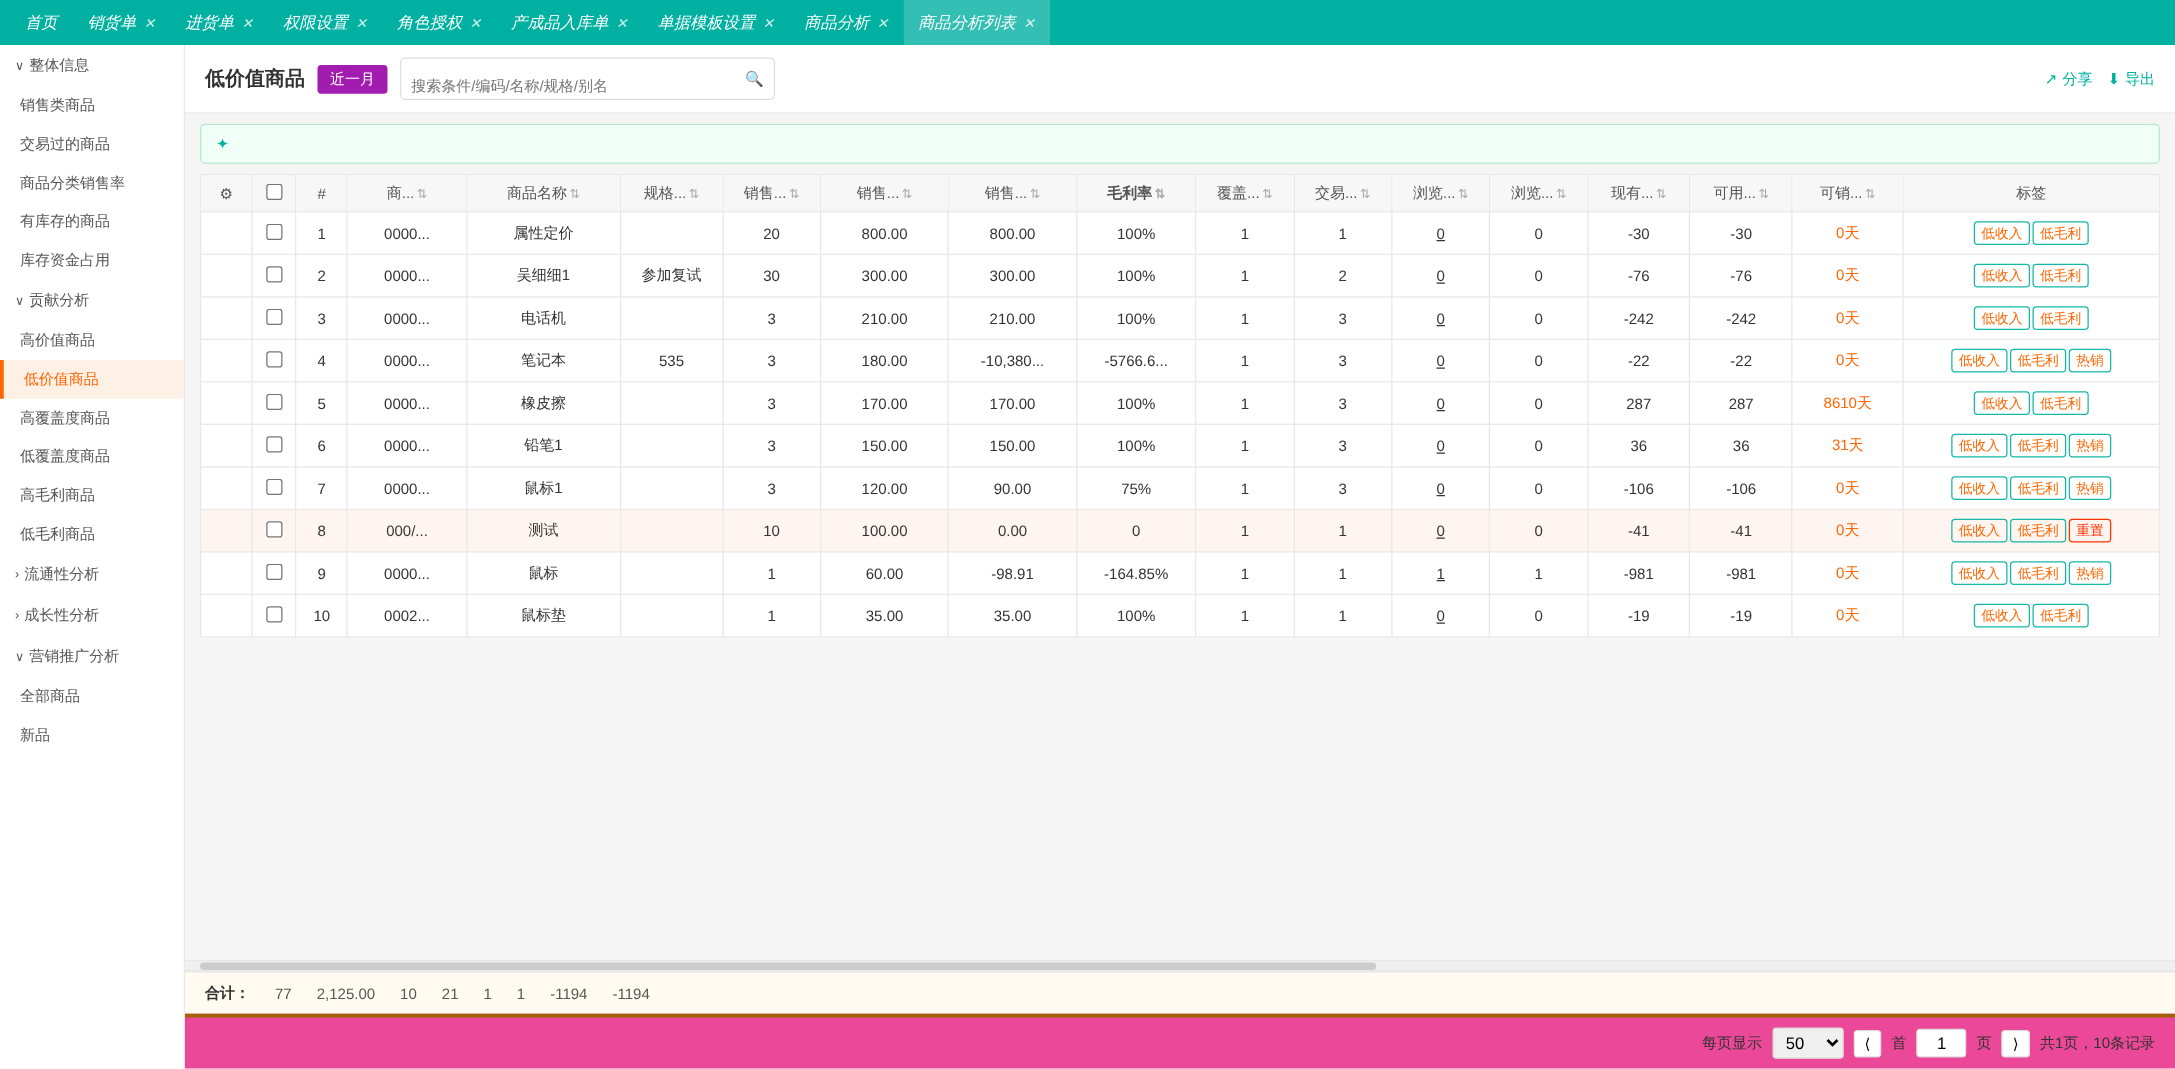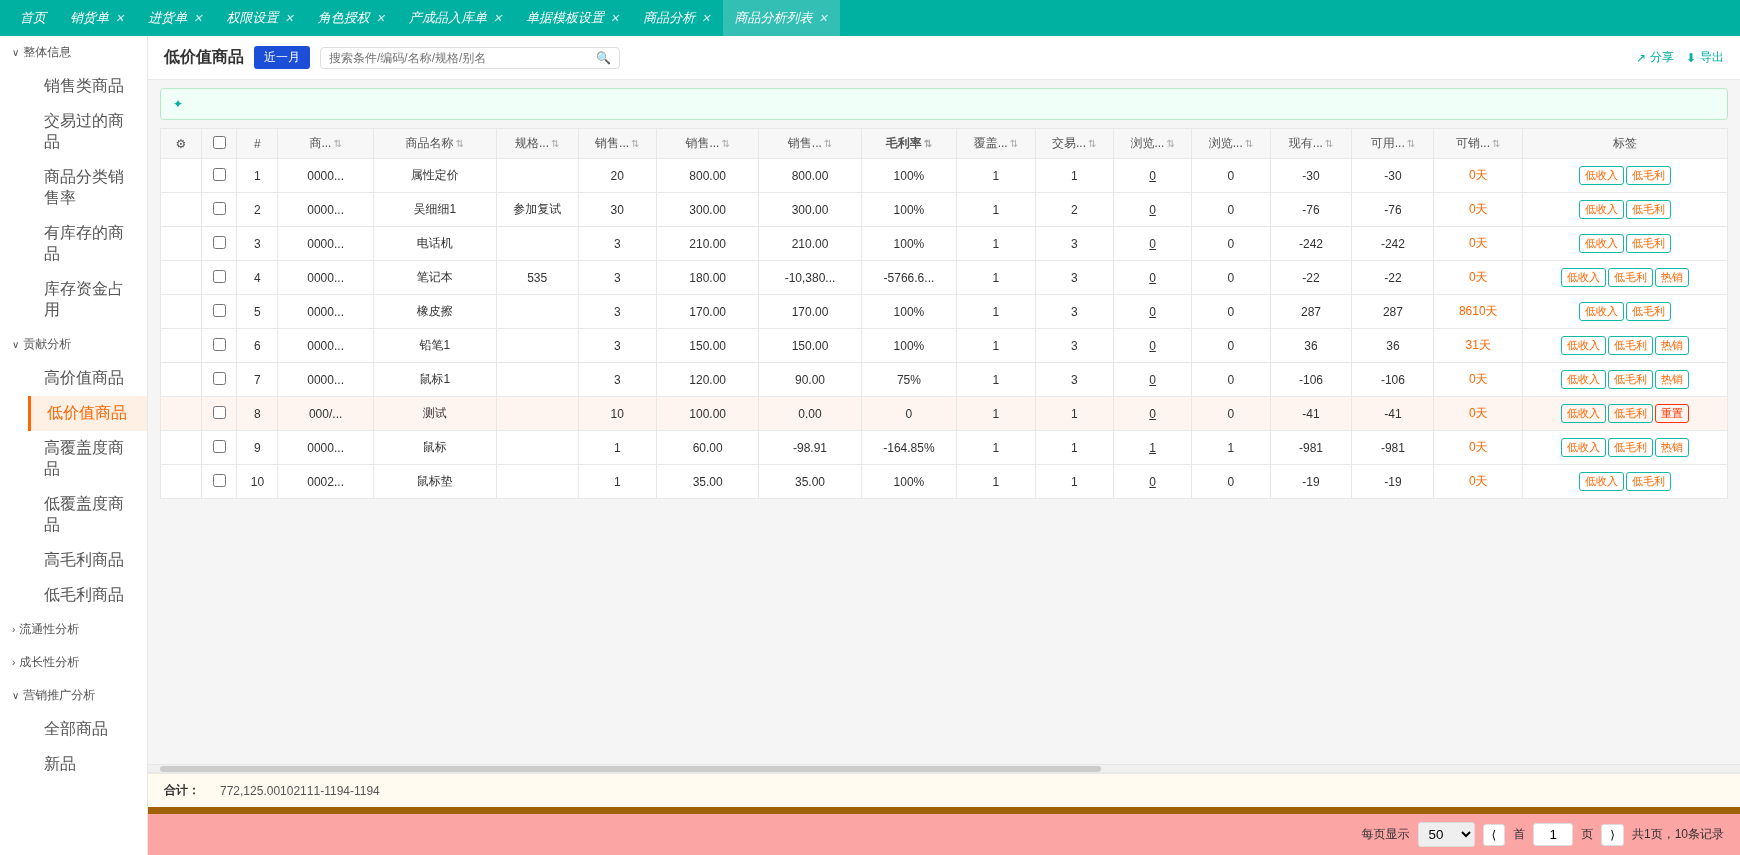--- a/index.html
+++ b/index.html
@@ -49,22 +49,21 @@
       display: flex;
       align-items: center;
       gap: 4px;
       cursor: pointer;
     }
     .sidebar-group-header .arrow { font-size: 10px; }
     .sidebar-item {
       padding: 7px 16px;
       color: #555;
       cursor: pointer;
-      font-size: 16px;
-      margin-left: 28px;
+      font-size: 12px;
     }
     .sidebar-item.active { background: #fff0e6; color: #ff6600; border-left: 3px solid #ff6600; }
     
     
     .content {
       flex: 1;
       display: flex;
       flex-direction: column;
       overflow: hidden;
     }
@@ -77,21 +76,21 @@
       align-items: center;
       border-bottom: 1px solid #e8e8e8;
       gap: 10px;
     }
     .page-title {
       font-size: 16px;
       font-weight: bold;
       color: #333;
     }
     .filter-btn {
-      background: #1d4ed8;
+      background: #a21caf;
       color: white;
       border: none;
       padding: 3px 10px;
       border-radius: 3px;
       font-size: 12px;
       cursor: pointer;
     }
     .search-box {
       display: flex;
       align-items: center;
@@ -102,20 +101,21 @@
       flex: 1;
       max-width: 300px;
     }
     .search-box input {
       border: none;
       outline: none;
       font-size: 12px;
       color: #999;
       width: 100%;
       background: transparent;
+      margin-top: 12px;
     }
     .header-actions {
       margin-left: auto;
       display: flex;
       gap: 12px;
     }
     .action-btn {
       color: #00b0a0;
       cursor: pointer;
       font-size: 12px;
@@ -200,27 +200,28 @@
       padding: 8px 16px;
       display: flex;
       align-items: center;
       gap: 20px;
       font-size: 12px;
       color: #555;
     }
     .footer-label { font-weight: bold; color: #333; }
     .footer-values {
       display: flex;
+      gap: 20px;
       flex: 1;
     }
     
     
     .pagination-bar {
-      background: #fca5a5;
-      border-top: 7px solid #a16207;
+      background: #ec4899;
+      border-top: 3px solid #a16207;
       padding: 8px 16px;
       display: flex;
       align-items: center;
       justify-content: flex-end;
       gap: 8px;
       font-size: 12px;
     }
     .pagination-btn {
       border: 1px solid #ddd;
       background: white;

